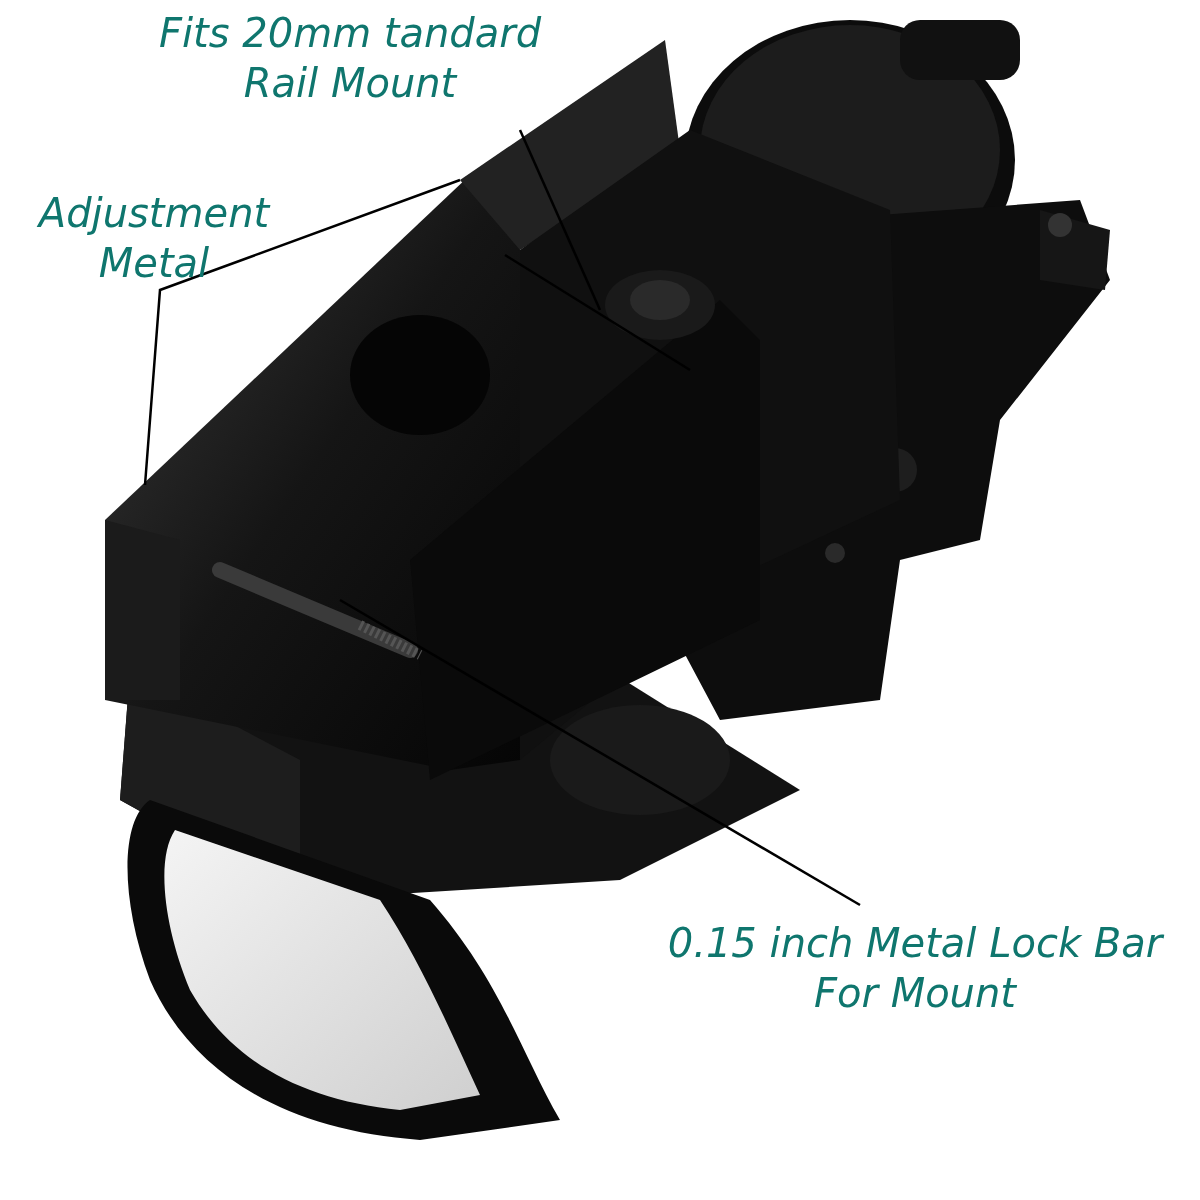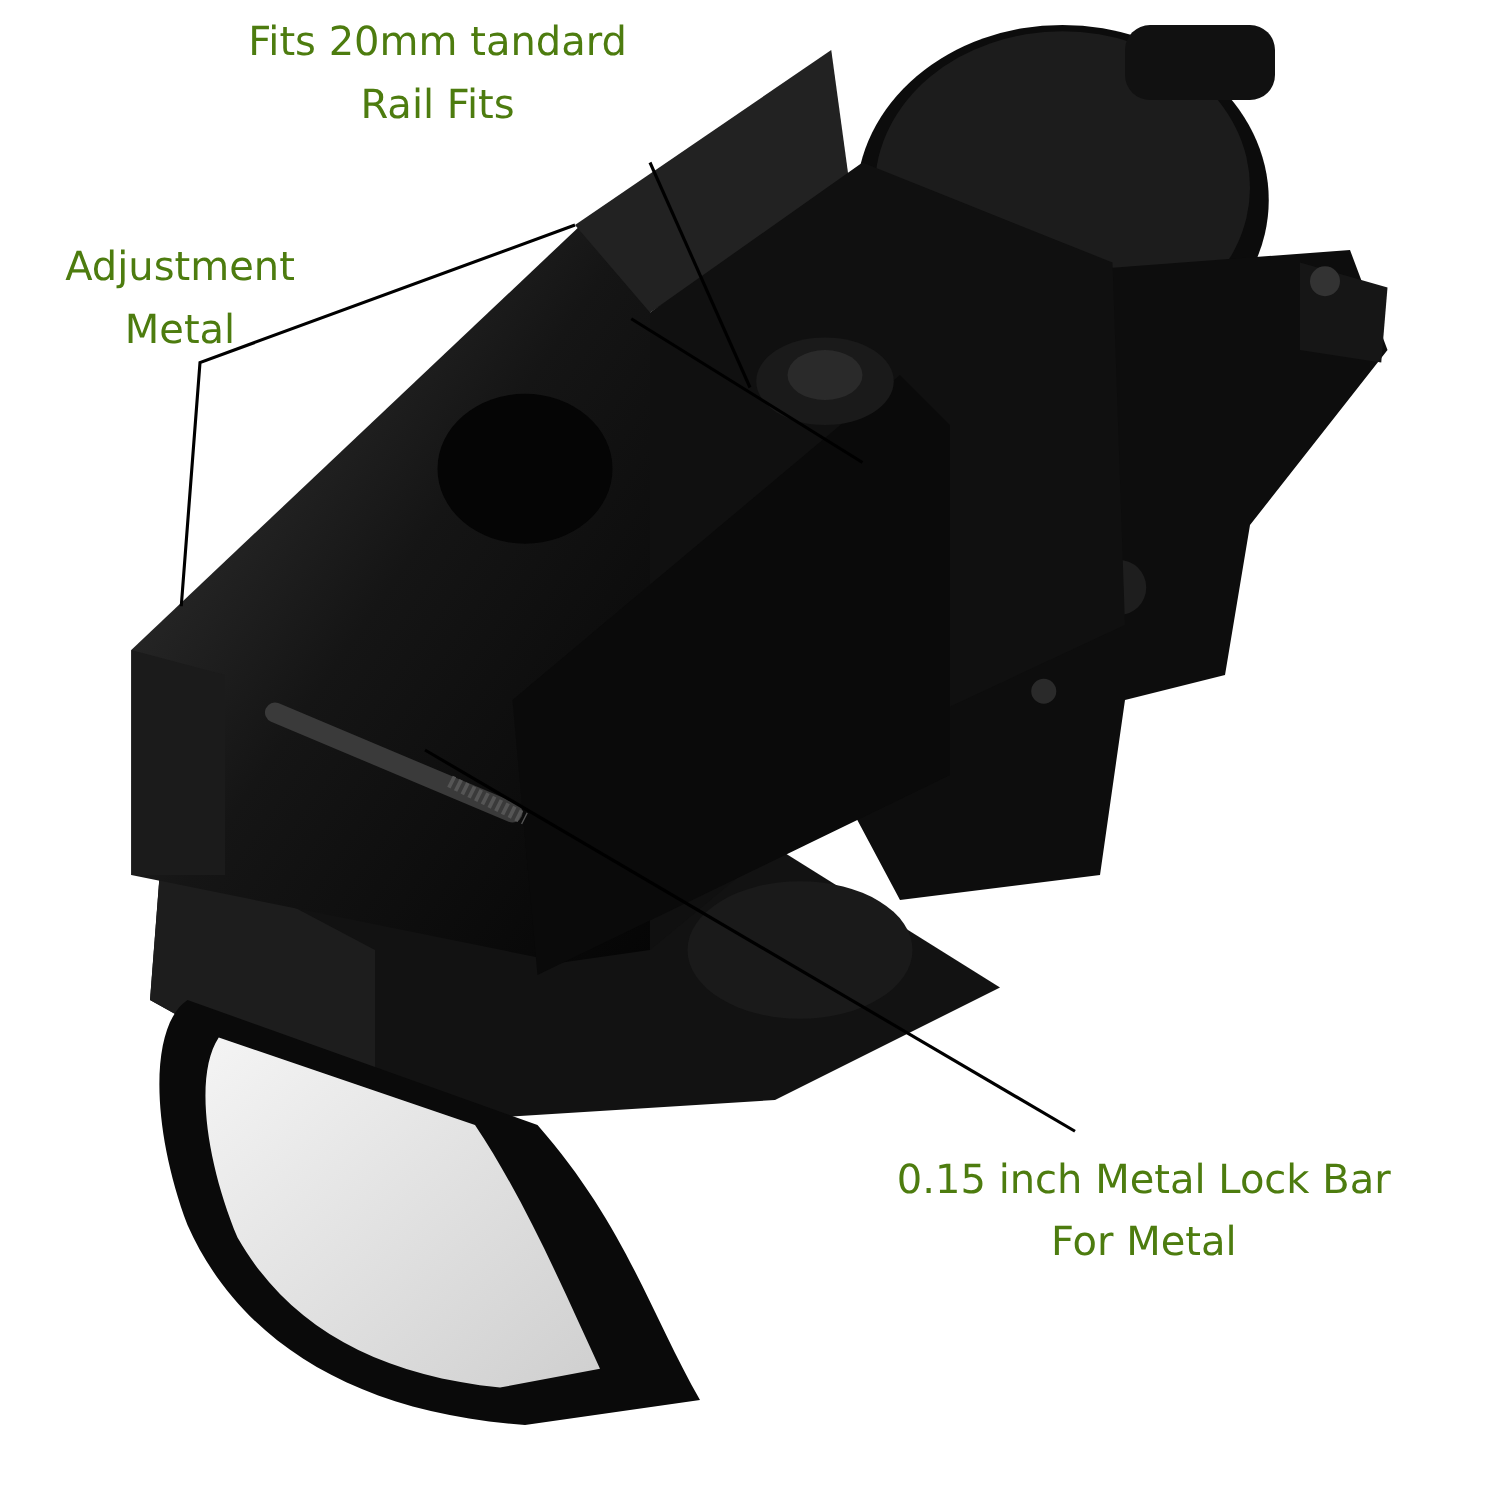--- a/index.html
+++ b/index.html
@@ -1,21 +1,21 @@
 <!DOCTYPE html>
 <html><head>
 <meta charset="utf-8">
 <style>
   html, body { margin: 0; padding: 0; background: #ffffff; }
   body { width: 1200px; height: 1200px; position: relative; overflow: hidden; font-family: "DejaVu Sans", sans-serif; }
   .canvas { position: absolute; left: 0; top: 0; width: 1200px; height: 1200px; }
-  .label { position: absolute; color: #4d7c0f; font-size: 32px; line-height: 50px; text-align: center; white-space: nowrap; }
+  .label { position: absolute; font-style: italic; color: #0f766e; font-size: 40px; line-height: 50px; text-align: center; white-space: nowrap; }
   .label span { display: block; }
   .lbl-rail { left: 150px; top: 8px; width: 400px; }
-  .lbl-adjust { left: 14px; top: 188px; width: 260px; text-align: center; }
+  .lbl-adjust { left: 24px; top: 188px; width: 260px; text-align: center; }
   .lbl-lock { left: 650px; top: 918px; width: 530px; text-align: center; }
 </style>
 </head>
 <body>
 
 <div class="canvas">
   <svg width="1200" height="1200" viewBox="0 0 1200 1200">
     <defs>
       <linearGradient id="metal" x1="0" y1="0" x2="1" y2="1">
         <stop offset="0" stop-color="#3a3a3a"></stop>
@@ -75,25 +75,25 @@
     <g stroke="#000" stroke-width="2.5" fill="none">
       <polyline points="520,130 600,310"></polyline>
       <polyline points="505,255 690,370"></polyline>
       <polyline points="460,180 160,290 145,485"></polyline>
       <polyline points="340,600 860,905"></polyline>
     </g>
   </svg>
 
   <div class="label lbl-rail">
     <span>Fits 20mm tandard</span>
-    <span>Rail Fits</span>
+    <span>Rail Mount</span>
   </div>
 
   <div class="label lbl-adjust">
     <span>Adjustment</span>
     <span>Metal</span>
   </div>
 
   <div class="label lbl-lock">
     <span>0.15 inch Metal Lock Bar</span>
-    <span>For Metal</span>
+    <span>For Mount</span>
   </div>
 </div>
 
 </body></html>

